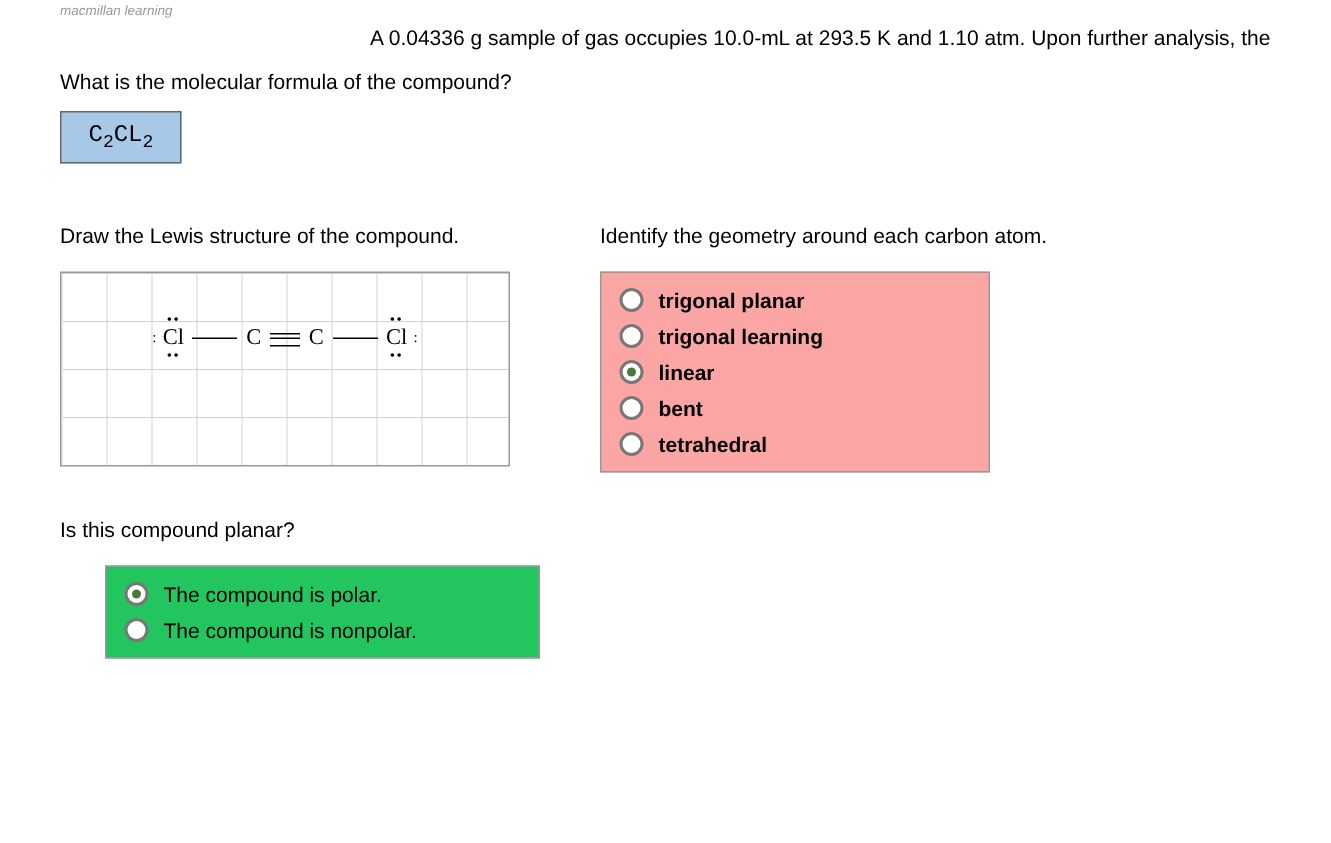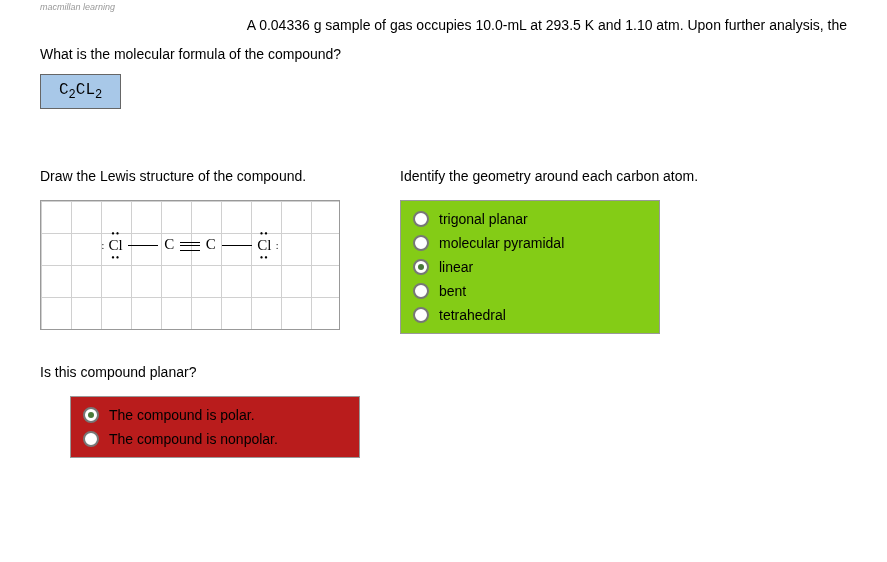--- a/index.html
+++ b/index.html
@@ -20,21 +20,21 @@
       border: 1px solid #666;
       background: #a8c8e8;
       padding: 6px 18px;
       font-size: 16px;
       margin-bottom: 40px;
       font-family: Liberation Mono, monospace;
     }
     .formula-box sub { font-size: 0.75em; }
     .two-col { display: flex; gap: 60px; margin-bottom: 30px; }
     .col { flex: 0 0 auto; }
-    .section-label { margin-bottom: 16px; margin-top: 19px; }
+    .section-label { margin-bottom: 16px; }
     .lewis-box {
       width: 300px;
       height: 130px;
       border: 1px solid #999;
       position: relative;
       background: #fff;
     }
     .grid-bg {
       position: absolute;
       left: 0; top: 0; right: 0; bottom: 0;
@@ -67,23 +67,24 @@
     .bond-triple::after { top:4px; }
     .atom-cl { position: relative; display:inline-block; vertical-align: middle; }
     .lp-top, .lp-bot { font-size: 10px; position:absolute; left:50%; transform:translateX(-50%); letter-spacing:1px;}
     .lp-top { top:-9px; }
     .lp-bot { bottom:-9px; }
     .lp-left, .lp-right { font-size:10px; position:absolute; top:50%; transform:translateY(-50%); line-height:4px;}
     .lp-left { left:-7px; }
     .lp-right { right:-7px; }
     .option-box {
       border: 1px solid #999;
-      background: #84cc16;
+      background: #fca5a5;
       padding: 6px 10px;
       width: 260px;
+      font-weight: bold;
     }
     .option-row {
       display: flex;
       align-items: center;
       padding: 4px 2px;
       gap: 10px;
     }
     .radio-outer {
       width: 16px; height: 16px;
       border: 2px solid #777;
@@ -96,21 +97,21 @@
     }
     .radio-outer.selected::after {
       content:"";
       width: 6px; height: 6px;
       background: #4a7a3a;
       border-radius:50%;
     }
     .polar-section { }
     .polar-box {
       border: 1px solid #999;
-      background: #b91c1c;
+      background: #22c55e;
       padding: 6px 10px;
       width: 290px;
       margin-left: 30px;
     }
     .header-fragment {
       position:absolute;
       top:2px; left:40px;
       font-size:9px; color:#999;font-style:italic;
     }
   </style>
@@ -160,21 +161,21 @@
 
   <div class="col">
     <div class="section-label">Identify the geometry around each carbon atom.</div>
     <div class="option-box" id="geometry-options">
         <div class="option-row">
           <span class="radio-outer"></span>
           <span>trigonal planar</span>
         </div>
         <div class="option-row">
           <span class="radio-outer"></span>
-          <span>molecular pyramidal</span>
+          <span>trigonal learning</span>
         </div>
         <div class="option-row">
           <span class="radio-outer selected"></span>
           <span>linear</span>
         </div>
         <div class="option-row">
           <span class="radio-outer"></span>
           <span>bent</span>
         </div>
         <div class="option-row">

